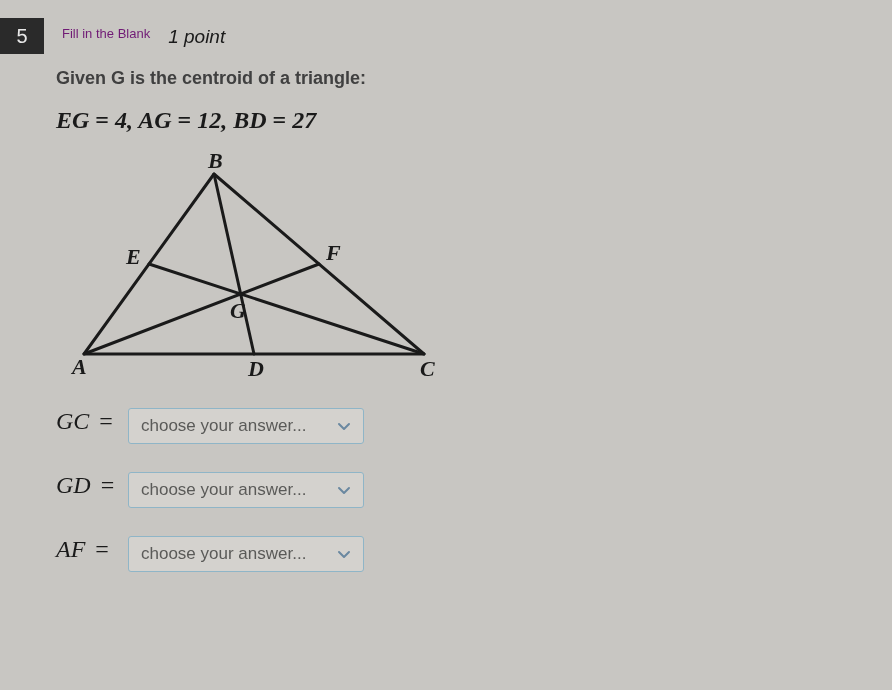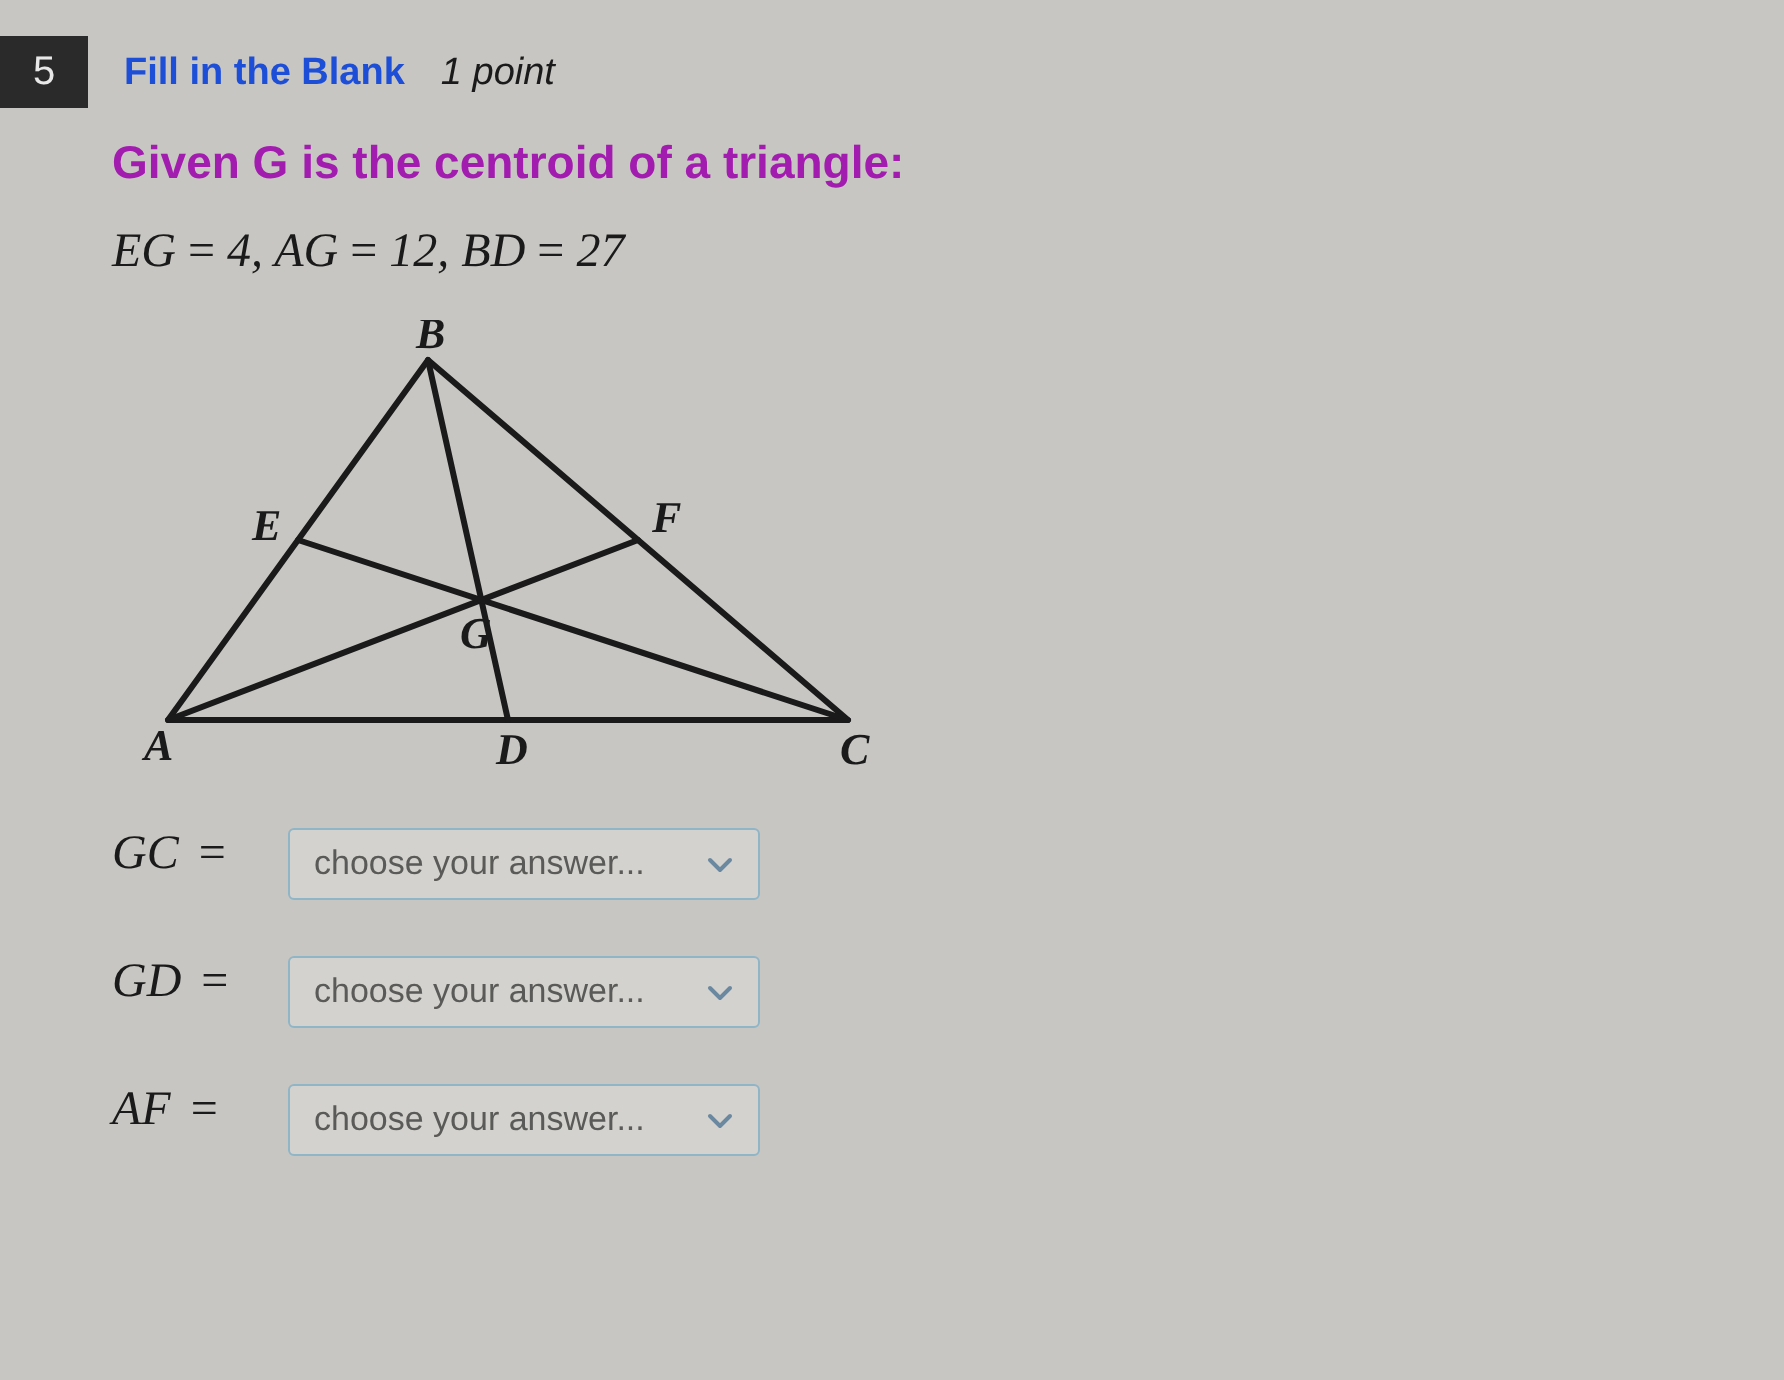--- a/index.html
+++ b/index.html
@@ -20,46 +20,47 @@
     background: #2a2a2a;
     color: #e8e8e8;
     font-size: 20px;
     width: 44px;
     display: flex;
     align-items: center;
     justify-content: center;
     height: 36px;
   }
   .qtype {
-    font-size: 19px;
-    color: #1d4ed8;
-    font-weight: 700;
+    font-size: 13px;
+    color: #701a75;
+    font-weight: 400;
     padding: 8px 0 0 18px;
   }
   .qpoints {
     font-size: 19px;
     color: #1a1a1a;
     padding: 8px 0 0 18px;
     font-style: italic;
   }
   .content {
     padding: 14px 0 0 56px;
   }
   .prompt {
-    font-size: 23px;
+    font-size: 18px;
     font-weight: 700;
-    color: #a21caf;
+    color: #404040;
     margin-bottom: 18px;
   }
   .given {
     font-family: 'Times New Roman', Times, serif;
     font-style: italic;
     font-size: 24px;
     color: #1a1a1a;
     margin-bottom: 20px;
+    font-weight: bold;
   }
   .given .eq { font-style: normal; }
   .triangle-wrap {
     margin: 8px 0 24px 8px;
   }
   .triangle-wrap svg { display: block; }
   .answers {
     margin-top: 12px;
   }
   .answer-row {
@@ -79,21 +80,20 @@
   .dropdown {
     border: 1px solid #8fb5c7;
     background: #d4d2ce;
     color: #5a5a58;
     font-size: 17px;
     padding: 7px 40px 7px 12px;
     min-width: 236px;
     border-radius: 3px;
     position: relative;
     cursor: pointer;
-    margin-left: 16px;
   }
   .chev {
     position: absolute;
     right: 12px;
     top: 50%;
     transform: translateY(-50%);
     color: #6a88a0;
   }
   .chev svg { display:block; }
 </style>

